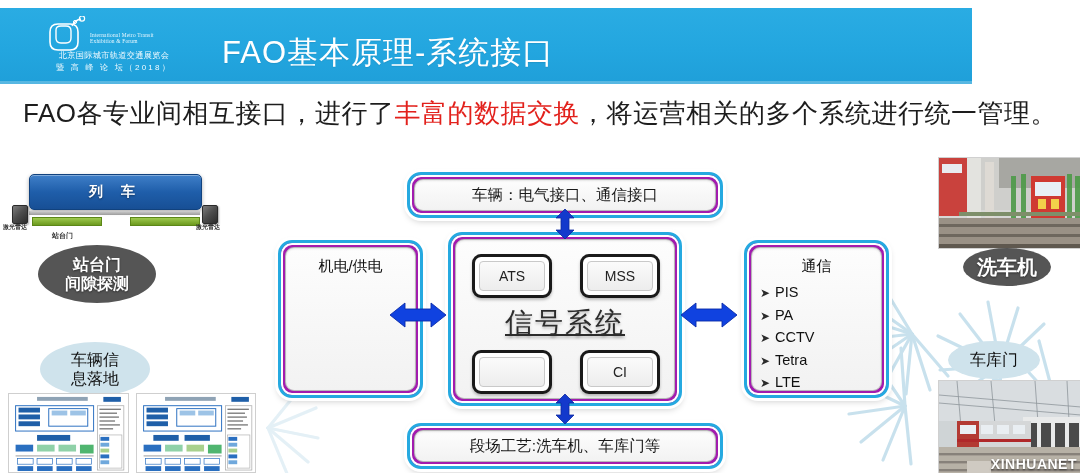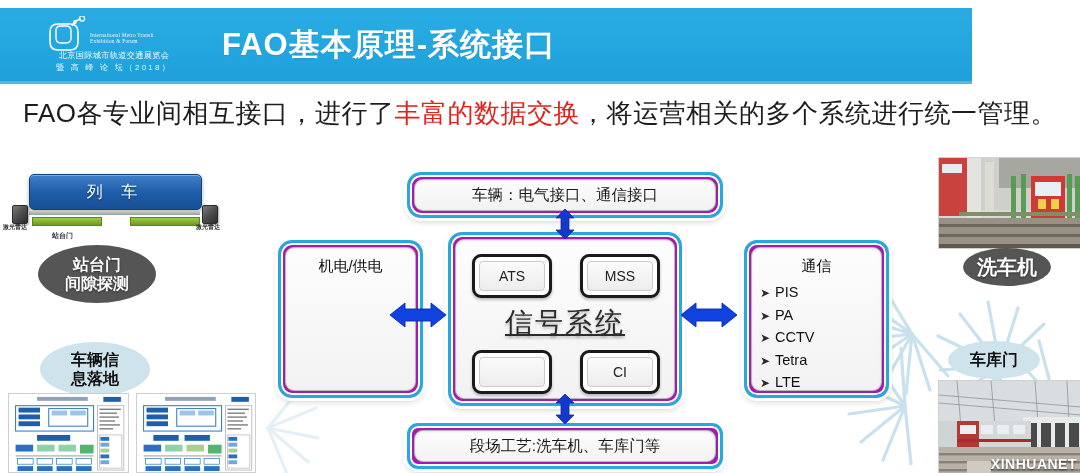--- a/index.html
+++ b/index.html
@@ -62,25 +62,25 @@
     position: absolute;
     left: 6px; top: 48px;
     width: 160px;
     text-align: center;
     font-size: 8px;
     letter-spacing: 2.2px;
     color: #f2fbff;
   }
   .header-title {
     position: absolute;
-    left: 222px; top: 16px;
+    left: 222px; top: 24px;
     font-size: 31px;
     color: #ffffff;
     letter-spacing: 1px;
-    font-weight: 700;
+    font-weight: 400;
     text-shadow: 0 1px 1px rgba(0,0,0,0.08);
   }
 
   
   .subtitle {
     position: absolute;
     left: 0; top: 96px;
     width: 1080px;
     text-align: center;
     font-size: 26px;
@@ -114,34 +114,34 @@
     position: absolute;
     left: 4px; top: 4px; right: 4px; bottom: 4px;
     border: 1px solid #b8b8b8;
     border-radius: 9px;
     background: linear-gradient(180deg,#fdfdfd 0%, #f2f2f2 100%);
     box-shadow: inset 0 1px 2px rgba(0,0,0,0.10);
   }
 
   
   .bar-top { left: 407px; top: 172px; width: 310px; height: 40px; }
-  .bar-bottom { left: 407px; top: 423px; width: 310px; height: 40px; border-radius: 11px; }
+  .bar-bottom { left: 407px; top: 423px; width: 310px; height: 40px; }
   .bar-label {
     position: absolute;
     left: 0; right: 0; top: 50%;
     transform: translateY(-50%);
     text-align: center;
     font-size: 15.5px;
     color: #1a1a1a;
   }
 
   
   .side-box { width: 104px; height: 152px; padding-left: 35px; }
   .box-left { left: 278px; top: 240px; }
-  .box-right { left: 744px; top: 240px; border-radius: 13px; }
+  .box-right { left: 744px; top: 240px; }
   .side-title {
     position: absolute;
     left: 0; right: 0; top: 9px;
     text-align: center;
     font-size: 15px;
     color: #111;
   }
   .side-list {
     position: absolute;
     left: 8px; top: 34px; right: 4px;
@@ -204,23 +204,23 @@
     left: 29px; top: 174px;
     width: 171px; height: 34px;
     border-radius: 5px;
     background: linear-gradient(180deg,#3f7fc8 0%, #1f5eaa 50%, #174f95 100%);
     border: 1px solid #11427e;
     box-shadow: 0 2px 4px rgba(0,0,0,0.32), inset 0 1px 0 rgba(255,255,255,0.35);
     display: flex; align-items: center; justify-content: center;
   }
   .train-box span {
     color: #ffffff;
-    font-size: 16px;
+    font-size: 14px;
     letter-spacing: 7px;
-    font-weight: normal;
+    font-weight: bold;
     text-shadow: 0 1px 2px rgba(0,0,0,0.45);
   }
   .rail {
     position: absolute;
     left: 29px; top: 211px;
     width: 171px; height: 4px;
     background: linear-gradient(180deg,#cfcfcf,#9c9c9c);
   }
   .psd-seg {
     position: absolute;
@@ -260,21 +260,21 @@
   }
   .ell-dark {
     background: #555555;
     color: #ffffff;
     font-weight: bold;
     text-shadow: 0 1px 2px rgba(0,0,0,0.5);
   }
   .ell-light {
     background: #cfe3ec;
     color: #101010;
-    font-weight: bold;
+    font-weight: normal;
   }
   .ell-psd { left: 38px; top: 245px; width: 118px; height: 58px; font-size: 16px; line-height: 19px; }
   .ell-veh { left: 40px; top: 342px; width: 110px; height: 54px; font-size: 16px; line-height: 19px; }
   .ell-wash { left: 963px; top: 248px; width: 88px; height: 38px; font-size: 20px; }
   .ell-gate { left: 948px; top: 341px; width: 92px; height: 38px; font-size: 16px; text-align: center; }
 
   
   .thumbs {
     position: absolute;
     left: 8px; top: 393px;

